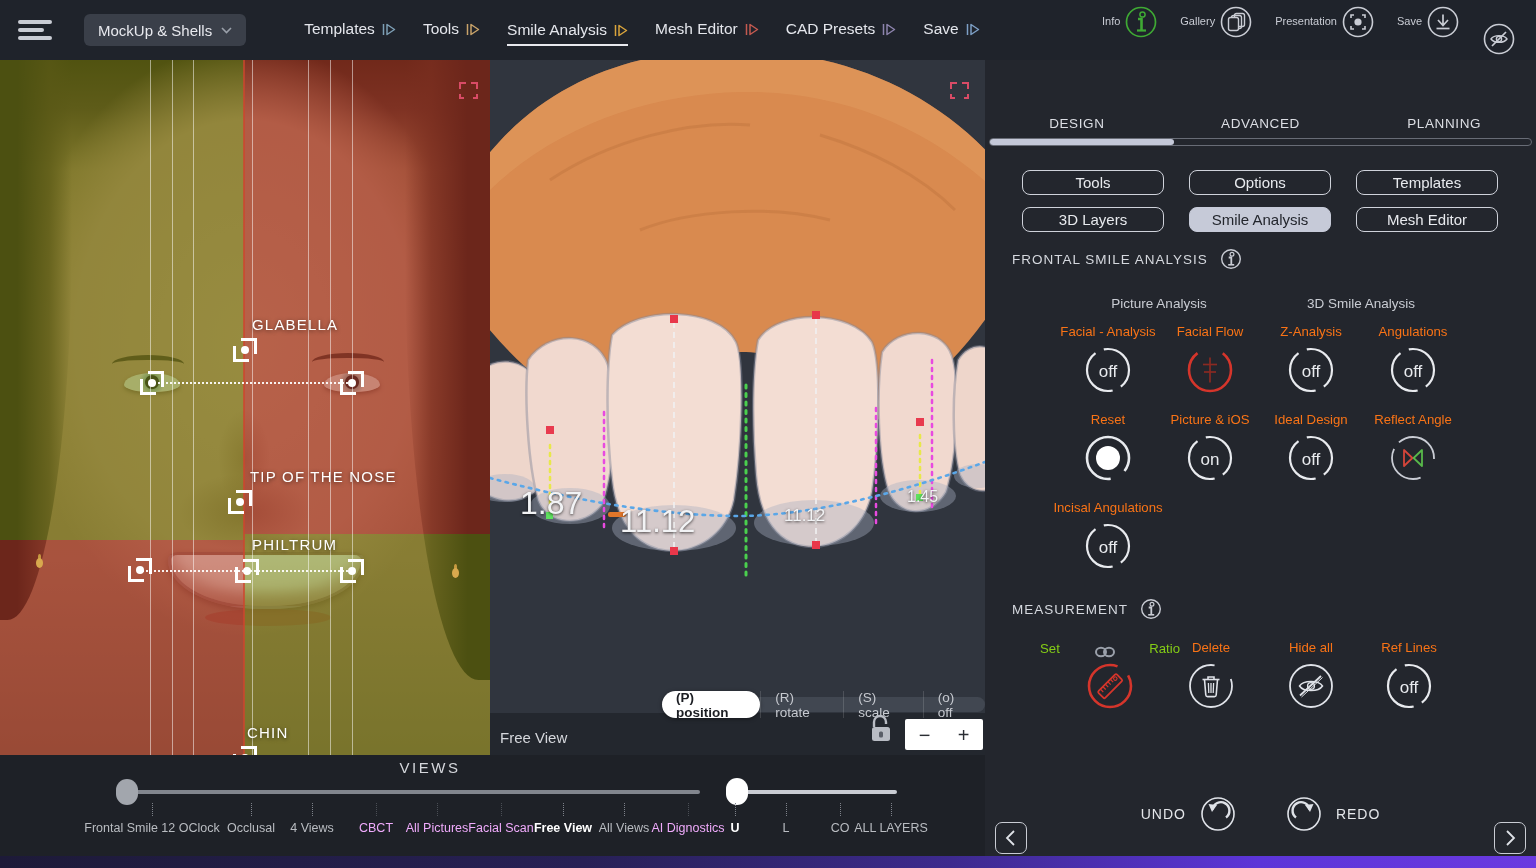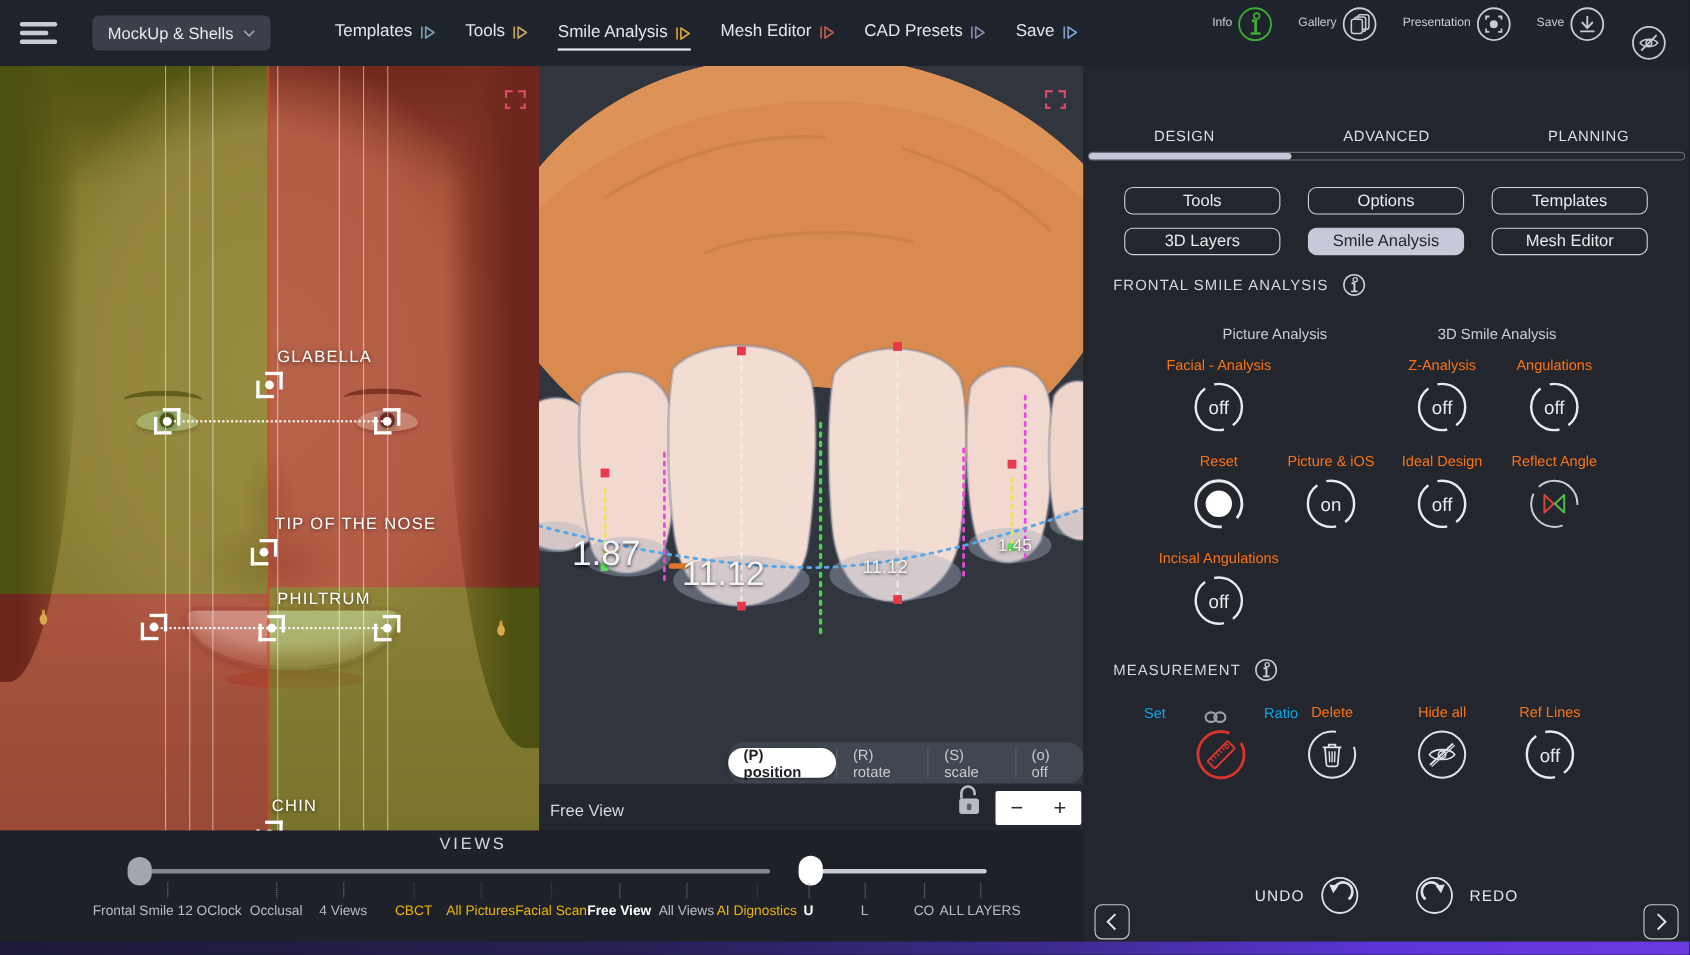--- a/index.html
+++ b/index.html
@@ -15,21 +15,21 @@
   .menu { display:flex; align-items:center; gap:27px; margin-left:58px; }
   .menu-item { display:flex; align-items:center; gap:7px; color:#e4e6ec; font-size:15.5px; cursor:pointer; padding-bottom:2px; }
   .menu-item.active { border-bottom:2px solid #e8e9ee; padding-bottom:5px; margin-bottom:-7px; }
   .marrow { display:flex; align-items:center; }
   .tb-right { margin-left:auto; margin-right:20px; display:flex; align-items:flex-start; gap:22px; }
   .tbicon { display:flex; align-items:center; gap:4px; cursor:pointer; }
   .tbicon .lab { font-size:11px; color:#c9ccd4; height:13px; }
   .tbicon svg { display:block; }
 
   
-  #photo { position:absolute; left:0; top:60px; width:490px; height:695px; overflow:hidden; background:#701a75; }
+  #photo { position:absolute; left:0; top:60px; width:490px; height:695px; overflow:hidden; background:#3b82f6; }
   .ph-base { position:absolute; inset:0; z-index:1;
     background:
       radial-gradient(95px 55px at 245px 452px, rgba(120,66,46,.45), transparent 70%),
       radial-gradient(310px 400px at 245px 280px, #c79878 0%, #bd8c70 55%, rgba(0,0,0,0) 74%),
       linear-gradient(180deg, #3a2619 0%, #55382a 7%, #97704f 16%, #b08158 38%, #a87a60 72%, #8a6850 100%);
   }
   .hairL { position:absolute; z-index:1; left:-20px; top:0; width:92px; height:560px; border-radius:0 0 70% 0; background:linear-gradient(90deg,#30201a 40%, rgba(74,48,35,.7) 75%, transparent); }
   .hairR { position:absolute; z-index:1; right:-20px; top:0; width:105px; height:620px; border-radius:0 0 0 70%; background:linear-gradient(270deg,#30201a 40%, rgba(74,48,35,.7) 75%, transparent); }
   .brow { position:absolute; z-index:1; width:72px; height:18px; border-radius:50%; border-top:5px solid rgba(70,45,32,.85); }
   .eye { position:absolute; z-index:1; width:56px; height:19px; border-radius:50% 50% 50% 50% / 62% 62% 38% 38%;
@@ -64,21 +64,21 @@
 
   
   #model { position:absolute; left:490px; top:60px; width:495px; height:695px; background:#30353e; overflow:hidden; }
   #model svg.scene { position:absolute; inset:0; }
   .meas { position:absolute; z-index:5; color:#f2f3f5; text-shadow:0 1px 3px rgba(0,0,0,.7); cursor:pointer; }
   .m-lg1 { left:30px; top:425px; font-size:32px; }
   .m-lg2 { left:130px; top:444px; font-size:31px; }
   .m-sm1 { left:294px; top:446px; font-size:17px; }
   .m-sm2 { left:417px; top:428px; font-size:16px; }
   .mv-bottom { position:absolute; z-index:6; left:0; right:0; bottom:0; height:42px; background:rgba(12,14,18,.35); }
-  .mode-pill { position:absolute; z-index:7; left:172px; bottom:43px; height:37px; display:flex; align-items:center; background:rgba(80,86,97,.55); border-radius:14px; }
+  .mode-pill { position:absolute; z-index:7; left:172px; bottom:43px; height:15px; display:flex; align-items:center; background:rgba(80,86,97,.55); border-radius:14px; }
   .mode-seg { padding:0 14px; height:27px; display:flex; align-items:center; color:#c6c9cf; font-size:13.5px; cursor:pointer; border-left:1px solid rgba(255,255,255,.14); }
   .mode-seg:first-child { border-left:none; }
   .mode-seg.on { background:#fff; color:#1c1e23; border-radius:14px; font-weight:bold; border-left:none; box-shadow:0 1px 4px rgba(0,0,0,.4); }
   .freeview { position:absolute; z-index:7; left:10px; bottom:9px; color:#d5d7dc; font-size:15px; }
   .lock { position:absolute; z-index:7; right:92px; bottom:7px; cursor:pointer; }
   .zoombox { position:absolute; z-index:7; right:2px; bottom:5px; width:78px; height:31px; background:#fff; border-radius:2px; display:flex; align-items:center; justify-content:space-around; }
   .zoombox span { color:#2a2d33; font-size:20px; line-height:1; cursor:pointer; padding:0 6px; }
 
   
   #rpanel { position:absolute; left:985px; top:60px; width:551px; height:808px; background:#23262d; }
@@ -87,41 +87,41 @@
   .progress { position:absolute; top:78px; left:4px; width:543px; height:8px; border:1px solid #686c76; border-radius:5px; background:#23262d; }
   .progress .fill { position:absolute; left:0; top:0; bottom:0; width:34%; background:#c4c8d8; border-radius:5px; }
   .rp-btns { position:absolute; top:110px; left:37px; width:476px; display:grid; grid-template-columns:142px 142px 142px; grid-column-gap:25px; grid-row-gap:12px; }
   .rp-btn { height:25px; border:1.4px solid #cfd2da; border-radius:8px; background:transparent; color:#e8eaee; font-size:15px; font-family:inherit; cursor:pointer; display:flex; align-items:center; justify-content:center; }
   .rp-btn.sel { background:#c6cad8; color:#23262d; border-color:#c6cad8; }
   .rp-sec { position:absolute; left:27px; display:flex; align-items:center; gap:12px; color:#d5d8de; font-size:13.5px; letter-spacing:1px; }
   .grp-head { position:absolute; color:#c9ccd3; font-size:13.5px; text-align:center; }
   .tg { position:absolute; width:110px; text-align:center; }
   .tg .tlab { color:#f97316; font-size:13.2px; height:17px; white-space:nowrap; }
   .tg svg { display:block; margin:6px auto 0; cursor:pointer; }
-  .setratio-lab { display:flex; align-items:center; justify-content:center; gap:7px; color:#0ea5e9; font-size:13.2px; height:17px; }
+  .setratio-lab { display:flex; align-items:center; justify-content:center; gap:7px; color:#84cc16; font-size:13.2px; height:17px; }
   .undoredo { position:absolute; top:736px; left:0; right:0; display:flex; align-items:center; justify-content:center; gap:14px; }
   .undoredo .ulab { color:#e4e6ea; font-size:14px; letter-spacing:1px; }
   .undoredo svg { cursor:pointer; }
   .ur-gap { width:22px; }
   .pgbtn { position:absolute; top:762px; width:32px; height:32px; border:1.5px solid #c9ccd4; border-radius:7px; background:transparent; display:flex; align-items:center; justify-content:center; cursor:pointer; }
   .pg-left { left:10px; } .pg-right { right:10px; }
 
   
   #viewsbar { position:absolute; left:0; top:755px; width:985px; height:113px; background:#1e2127; }
   .views-title { position:absolute; left:350px; top:4px; width:160px; text-align:center; color:#d5d7dc; font-size:15px; letter-spacing:2.5px; }
   .track { position:absolute; top:35px; height:3.5px; border-radius:2px; }
   .track1 { left:127px; width:573px; background:#82868e; }
   .track2 { left:737px; width:160px; background:#c9ccd3; }
   .shandle { position:absolute; border-radius:11px; cursor:pointer; }
   .h1 { left:116px; top:24px; width:22px; height:26px; background:#a2a6ad; }
   .h2 { left:726px; top:23px; width:22px; height:27px; background:#ffffff; }
   .view-opt { position:absolute; top:48px; width:96px; text-align:center; cursor:pointer; }
   .view-opt .vtick { width:0; height:13px; border-left:1.5px dotted #7e828a; margin:0 auto 5px; }
   .view-opt .vlabel { font-size:12.5px; color:#b9bcc1; white-space:nowrap; }
-  .view-opt[data-state="dim"] .vlabel { color:#eab308; }
+  .view-opt[data-state="dim"] .vlabel { color:#f0abfc; }
   .view-opt[data-state="dim"] .vtick { border-left-color:#4a4e55; }
   .view-opt[data-state="active"] .vlabel { color:#ffffff; font-weight:bold; }
 
   .purple-strip { position:absolute; left:0; bottom:0; width:1536px; height:12px; z-index:40;
     background:linear-gradient(90deg,#1d1a38 0%, #272055 38%, #3d2a8e 62%, #5c35d8 82%, #6a3ae0 100%); }
 </style>
 </head>
 <body>
 
 <div id="app">
@@ -406,20 +406,29 @@
     <div class="grp-head" style="top:236px; left:72px; width:204px;">Picture Analysis</div>
     <div class="grp-head" style="top:236px; left:276px; width:200px;">3D Smile Analysis</div>
 
     <div class="tg" style="left:68px; top:264px;">
       <div class="tlab">Facial - Analysis</div>
       <svg width="46" height="46" viewBox="0 0 46 46">
           <circle cx="23" cy="23" r="21" fill="none" stroke="#e8eaee" stroke-width="2.2" stroke-dasharray="57 9" stroke-dashoffset="-28"></circle>
           <text x="23" y="24" text-anchor="middle" dominant-baseline="central" fill="#e8eaee" font-size="17">off</text>
         </svg>
     </div>
+    <div class="tg" style="left:170px; top:264px;">
+      <div class="tlab">Facial Flow</div>
+      <svg width="46" height="46" viewBox="0 0 46 46">
+          <circle cx="23" cy="23" r="21" fill="none" stroke="#d5352b" stroke-width="2.6" stroke-dasharray="105 27" stroke-dashoffset="20"></circle>
+          <line x1="23" y1="10.5" x2="23" y2="35.5" stroke="#8a2a22" stroke-width="1.7"></line>
+          <line x1="16" y1="17.5" x2="30" y2="17.5" stroke="#8a2a22" stroke-width="1.7"></line>
+          <line x1="17" y1="25" x2="29" y2="25" stroke="#8a2a22" stroke-width="1.7"></line>
+        </svg>
+    </div>
     <div class="tg" style="left:271px; top:264px;">
       <div class="tlab">Z-Analysis</div>
       <svg width="46" height="46" viewBox="0 0 46 46">
           <circle cx="23" cy="23" r="21" fill="none" stroke="#e8eaee" stroke-width="2.2" stroke-dasharray="57 9" stroke-dashoffset="-28"></circle>
           <text x="23" y="24" text-anchor="middle" dominant-baseline="central" fill="#e8eaee" font-size="17">off</text>
         </svg>
     </div>
     <div class="tg" style="left:373px; top:264px;">
       <div class="tlab">Angulations</div>
       <svg width="46" height="46" viewBox="0 0 46 46">

